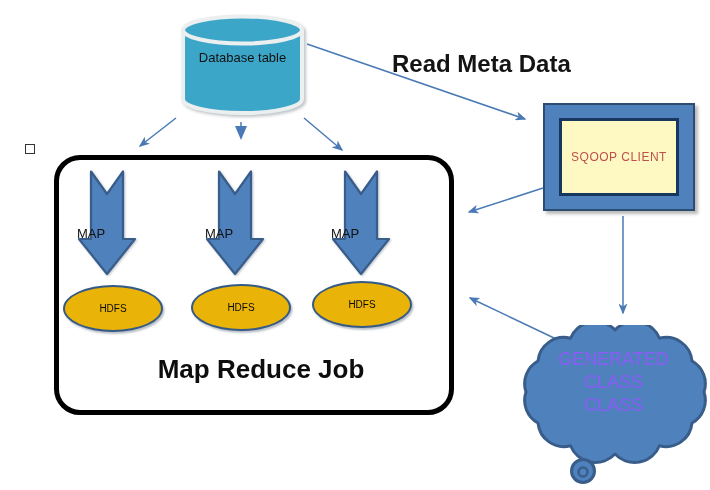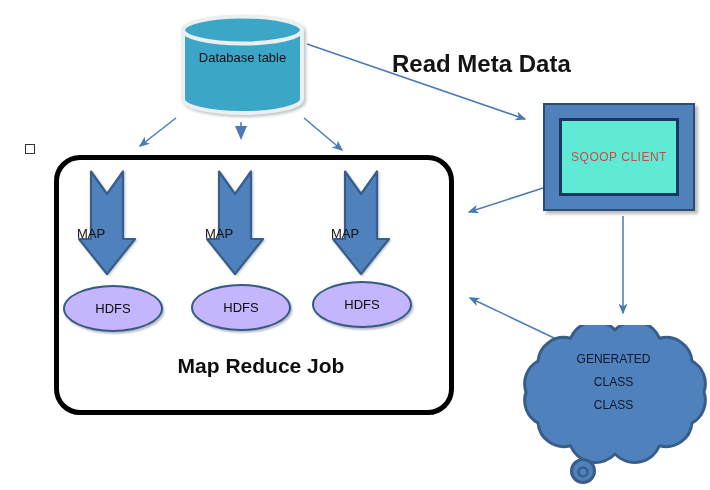--- a/index.html
+++ b/index.html
@@ -18,51 +18,51 @@
   #cylinder-label{left:163px;top:50px;width:127px;text-align:center;
     font-size:13px;color:#111;z-index:3;}
 
   
   #read-meta{left:376px;top:50px;font-size:24px;color:#141414;z-index:2;white-space:nowrap;font-weight:bold;}
 
   
   #sqoop-outer{left:527px;top:103px;width:148px;height:104px;background:#4f81bd;
     border:2px solid #2c4d71;box-shadow:3px 3px 3px rgba(130,130,130,.55);
     display:flex;align-items:center;justify-content:center;z-index:2;}
-  #sqoop-inner{width:114px;height:72px;background:#5eead4;border:3px solid #17375e;
+  #sqoop-inner{width:114px;height:72px;background:#fef9c3;border:3px solid #17375e;
     display:flex;align-items:center;justify-content:center;}
   #sqoop-label{font-size:12px;color:#c0504d;letter-spacing:.5px;white-space:nowrap;}
 
   
   #tiny-square{left:9px;top:144px;width:8px;height:8px;border:1.3px solid #333;background:#fff;z-index:2;}
 
   
   #mr-box{left:38px;top:155px;width:390px;height:250px;border:5px solid #000;
     border-radius:26px;background:transparent;z-index:1;}
-  #mr-title{left:45px;top:354px;width:400px;text-align:center;font-size:21px;
+  #mr-title{left:45px;top:354px;width:400px;text-align:center;font-size:26px;
     font-weight:bold;color:#0d0d0d;z-index:3;}
 
   
   .map-arrow{width:60px;height:106px;z-index:2;
     filter:drop-shadow(1.5px 1.5px 1px rgba(120,130,145,.5));}
   .map-text{width:60px;height:106px;z-index:3;display:flex;flex-direction:row;
     align-items:center;padding-top:20px;box-sizing:border-box;
     font-size:13px;line-height:23px;color:#111;}
   #map1,#map1t{left:61px;top:170px;} #map2,#map2t{left:189px;top:170px;} #map3,#map3t{left:315px;top:170px;}
 
   
-  .hdfs{width:96px;height:43px;background:#c4b5fd;border:2.5px solid #345a85;
+  .hdfs{width:96px;height:43px;background:#eab308;border:2.5px solid #345a85;
     border-radius:50%;display:flex;align-items:center;justify-content:center;
-    font-size:13px;color:#0b0b0b;z-index:2;box-shadow:1.5px 2px 2px rgba(120,130,145,.5);}
+    font-size:10px;color:#0b0b0b;z-index:2;box-shadow:1.5px 2px 2px rgba(120,130,145,.5);}
   #hdfs1{left:47px;top:285px;} #hdfs2{left:175px;top:284px;} #hdfs3{left:296px;top:281px;}
 
   
   #cloud-svg{left:505px;top:325px;width:190px;height:162px;z-index:2;}
   #cloud-text{left:505px;top:348px;width:185px;z-index:3;text-align:center;
-    font-size:12px;line-height:23px;color:#0f172a;}
+    font-size:18px;line-height:23px;color:#8b5cf6;}
 </style>
 </head>
 <body>
 
 <div id="stage">
 
   <svg id="connectors" viewBox="0 0 710 490" xmlns="http://www.w3.org/2000/svg">
     <defs>
       <marker id="mSmall" markerUnits="userSpaceOnUse" markerWidth="11" markerHeight="9" refX="9.5" refY="4.5" orient="auto">
         <path d="M0,0 L11,4.5 L0,9 L3,4.5 Z" fill="#4a7ab5"></path>

